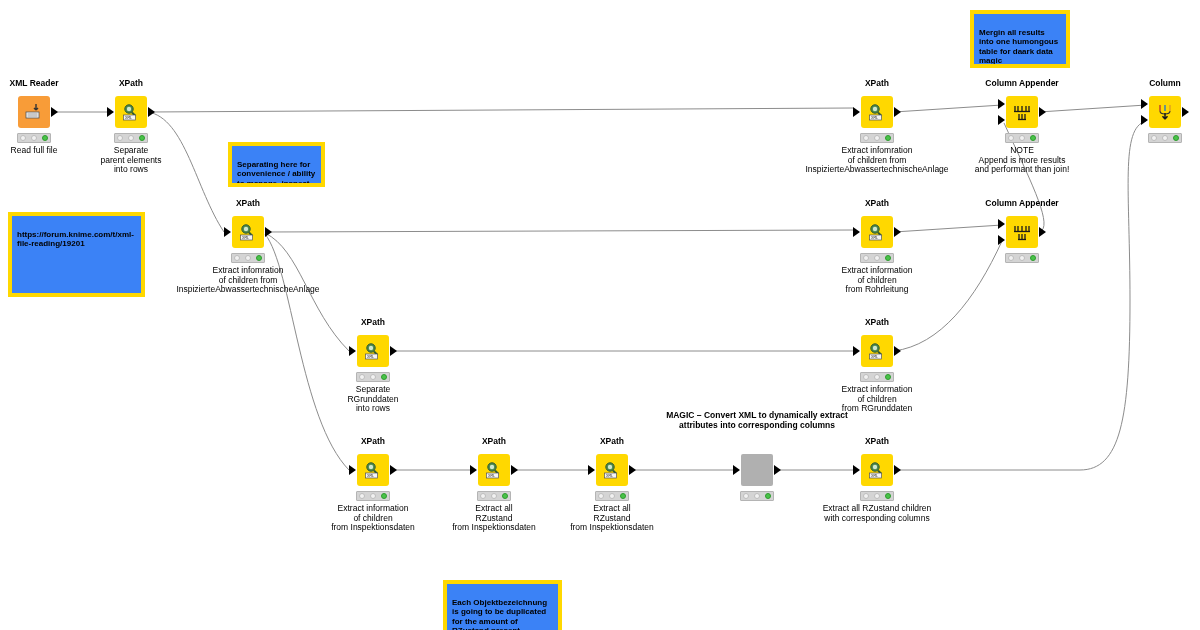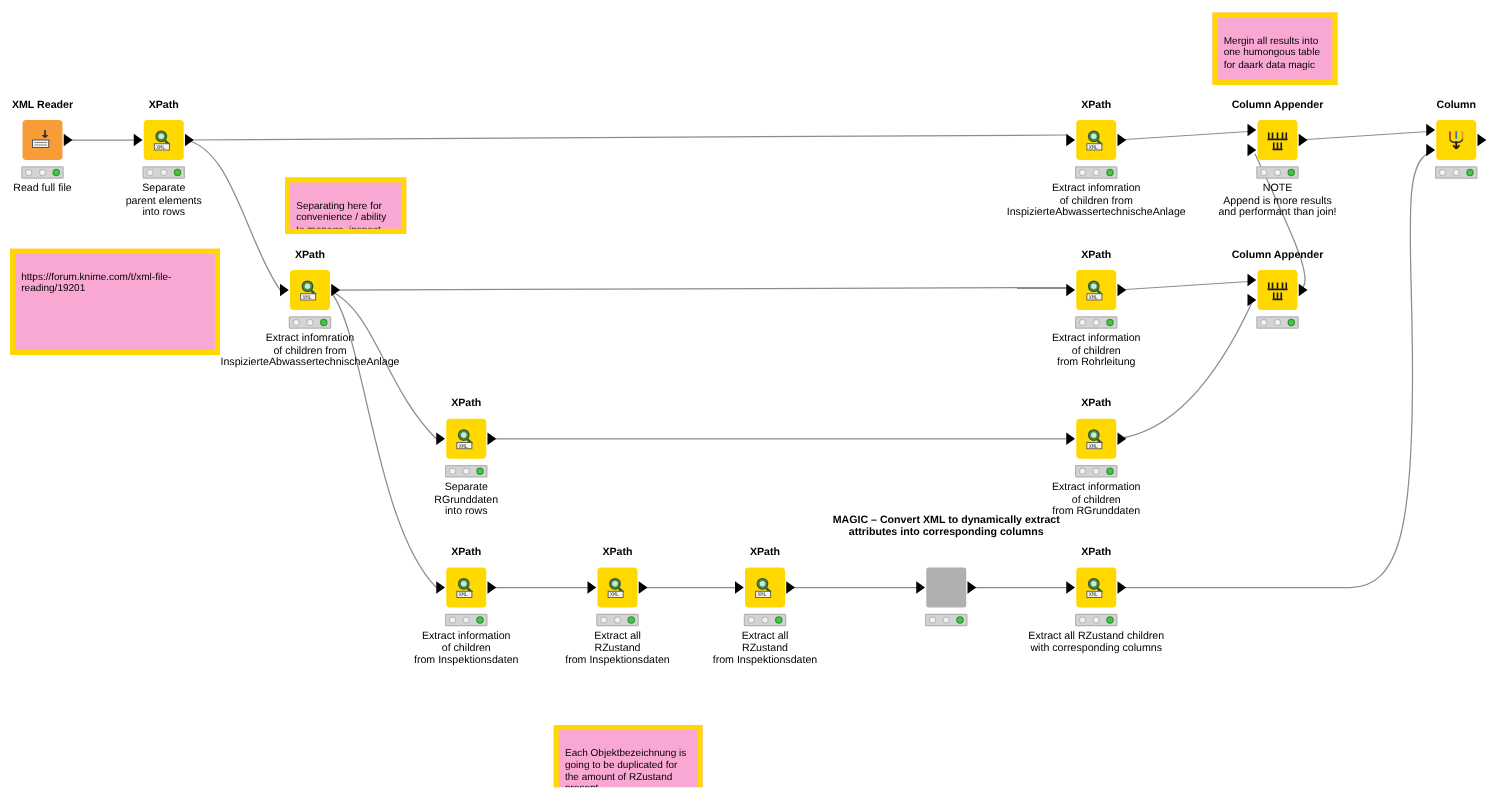--- a/index.html
+++ b/index.html
@@ -117,29 +117,30 @@
     text-align: center;
     font-size: 8.5px;
     line-height: 10px;
     font-weight: bold;
     color: #000000;
     white-space: pre-line;
   }
   
   .annotation {
     position: absolute;
-    background: #f9a8d4;
+    background: #3b82f6;
     border: 4px solid #ffd800;
     box-sizing: border-box;
     padding: 4px 5px;
     font-size: 8px;
     line-height: 9.5px;
     color: #000000;
     white-space: pre-line;
     overflow: hidden;
+    font-weight: bold;
   }
 </style>
 </head>
 <body>
 
 <div id="canvas">
 
   <svg id="edges" viewBox="0 0 1200 630" xmlns="http://www.w3.org/2000/svg">
     <g fill="none" stroke="#8c8c8c" stroke-width="1">
 
@@ -555,21 +556,21 @@
   </div>
 
   <div class="annotation" style="left:970px; top:10px; width:100px; height:58px;">
     <span>Mergin all results into one humongous table for daark data magic</span>
   </div>
 
   <div class="annotation" style="left:228px; top:142px; width:97px; height:45px;">
     <span>Separating here for convenience / ability to manage, inspect and work with each element</span>
   </div>
 
-  <div class="annotation" style="left:8px; top:199px; width:168px; height:85px;">
+  <div class="annotation" style="left:8px; top:212px; width:137px; height:85px;">
     <span>https://forum.knime.com/t/xml-file-reading/19201</span>
   </div>
 
   <div class="annotation" style="left:443px; top:542px; width:119px; height:73px;margin-top:38px;">
     <span>Each Objektbezeichnung is going to be duplicated for the amount of RZustand present</span>
   </div>
 
 </div>
 
 </body></html>

